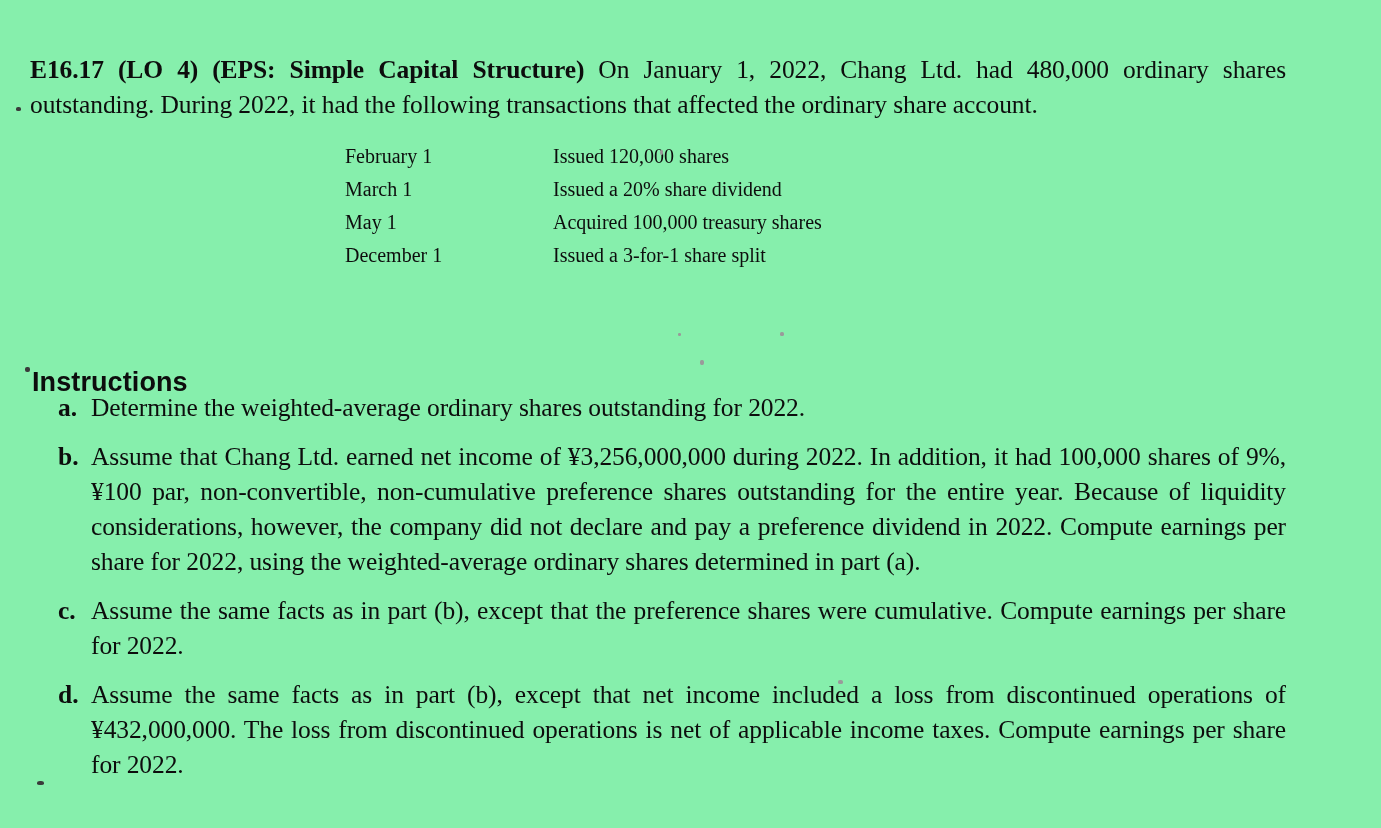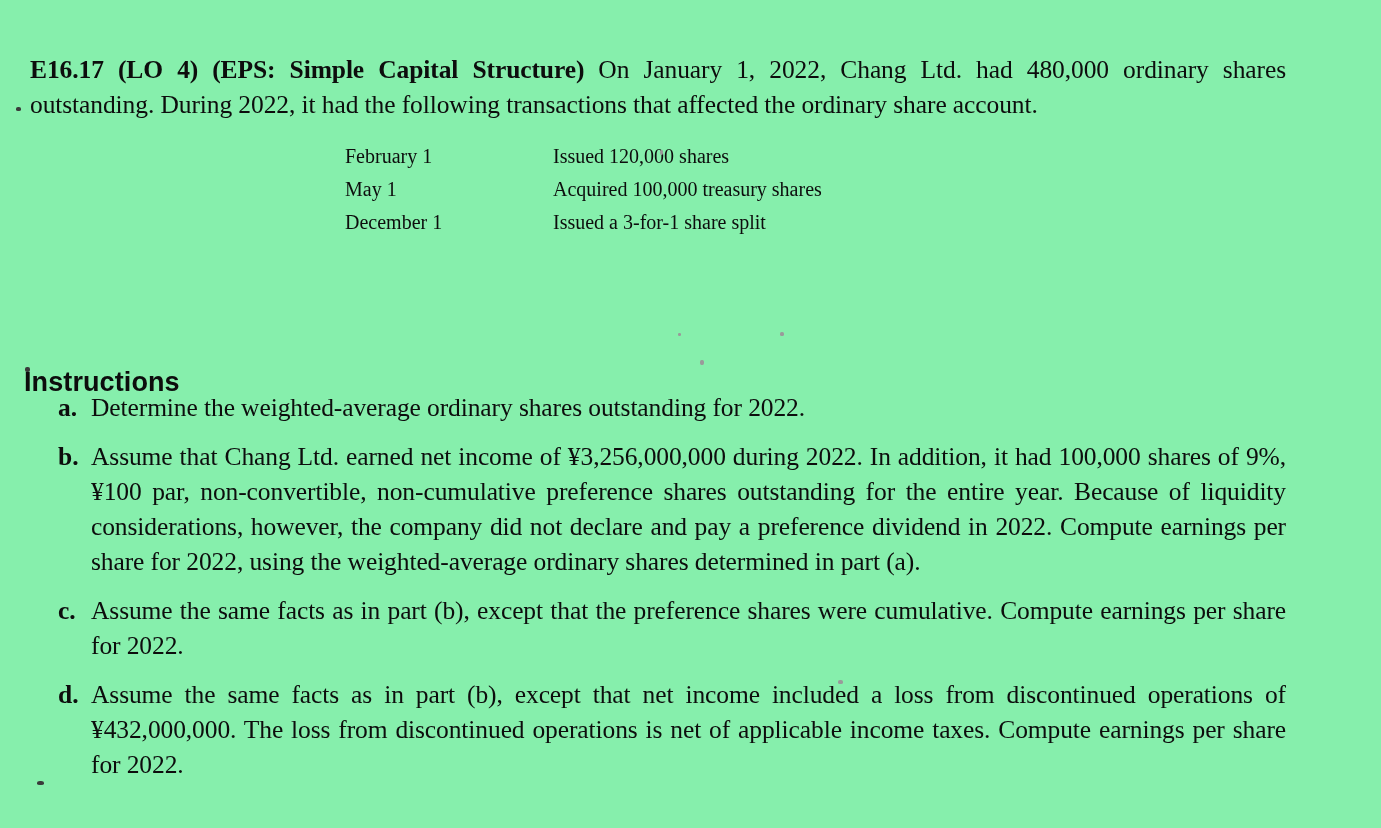--- a/index.html
+++ b/index.html
@@ -53,21 +53,21 @@
   .txn-table td {
     padding: 0;
     vertical-align: top;
     white-space: nowrap;
   }
   .txn-date { width: 200px; padding-right: 8px !important; }
 
   
   .instructions-head {
     position: absolute;
-    left: 24px;
+    left: 32px;
     top: 345px;
     font-family: "Liberation Sans", "DejaVu Sans", sans-serif;
     font-weight: bold;
     font-size: 27px;
     letter-spacing: 0.1px;
   }
 
   .inst-list {
     position: absolute;
     left: 58px;
@@ -112,20 +112,24 @@
     <span class="lead">E16.17 (LO 4)</span><span class="gap-md"></span><span class="lead">(EPS: Simple Capital Structure)</span><span class="gap-md"></span><span>On January 1, 2022, Chang Ltd. had 480,000 ordinary shares outstanding. During 2022, it had the following transactions that affected the ordinary share account.</span>
   </p>
 
   <table class="txn-table">
     <tbody>
       <tr>
         <td class="txn-date">February 1</td>
         <td class="txn-event">Issued 120,000 shares</td>
       </tr>
       <tr>
+        <td class="txn-date">March 1</td>
+        <td class="txn-event">Issued a 20% share dividend</td>
+      </tr>
+      <tr>
         <td class="txn-date">May 1</td>
         <td class="txn-event">Acquired 100,000 treasury shares</td>
       </tr>
       <tr>
         <td class="txn-date">December 1</td>
         <td class="txn-event">Issued a 3-for-1 share split</td>
       </tr>
     </tbody>
   </table>
 

